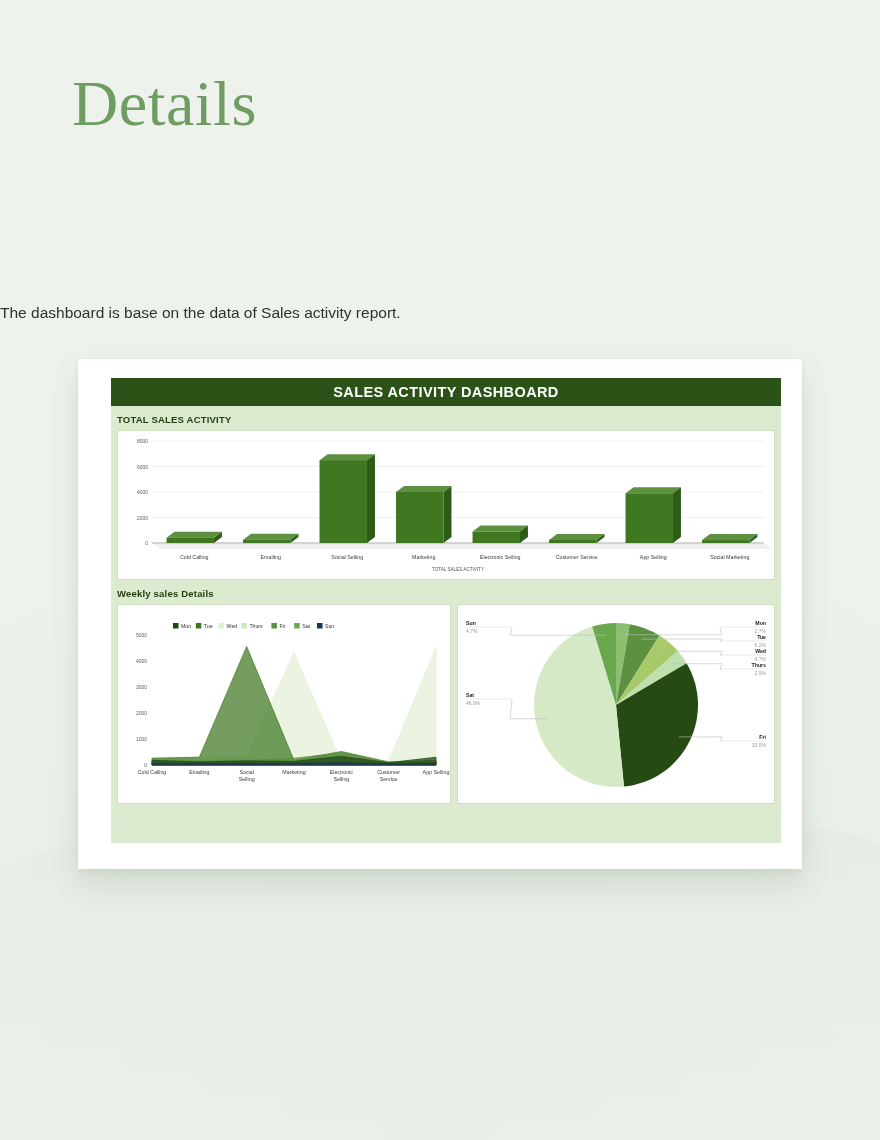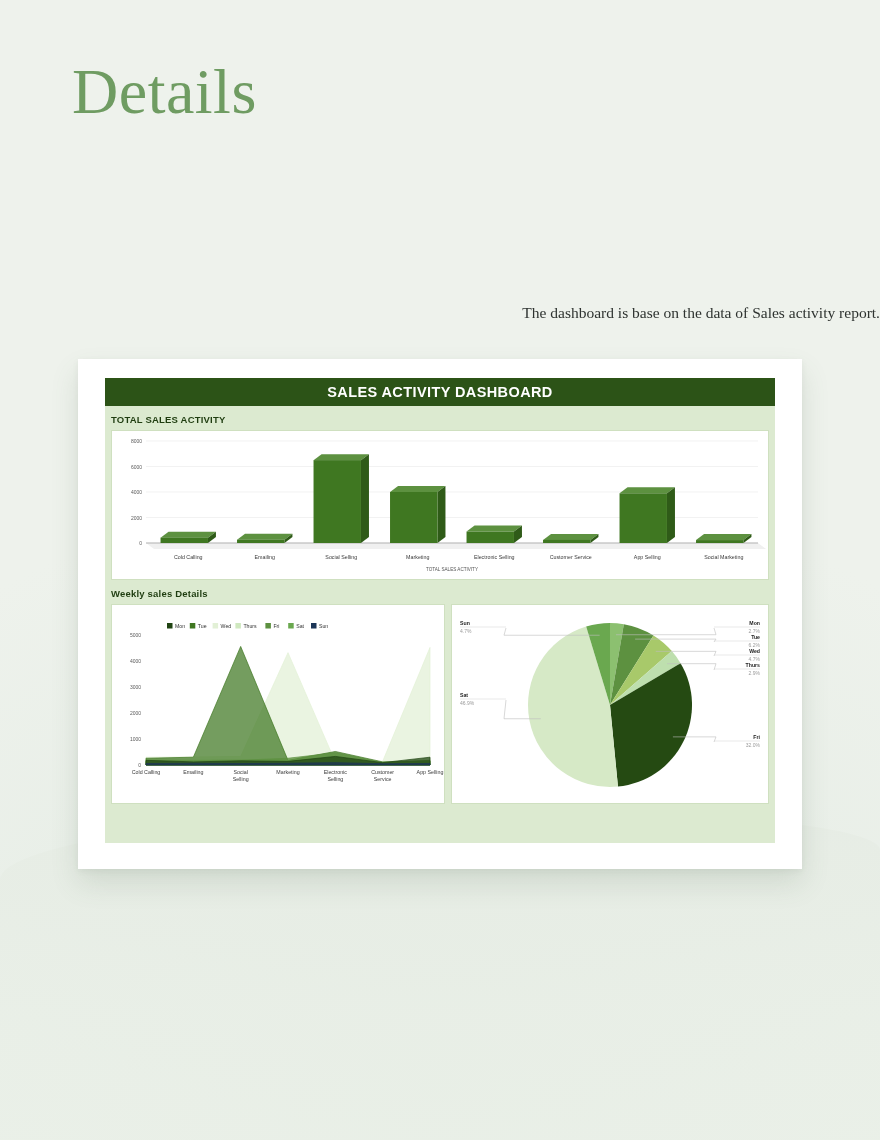--- a/index.html
+++ b/index.html
@@ -18,40 +18,40 @@
   .bg-curve{
     position:absolute;left:0;bottom:0;width:880px;height:330px;
     background:linear-gradient(180deg,#e6ece4 0%, #e9efe7 60%, #eaf0e8 100%);
     border-top-left-radius:60% 70px;
     border-top-right-radius:40% 40px;
     opacity:.85;
   }
 
   
   .page-title{
-    position:absolute;left:72px;top:56px;
+    position:absolute;left:72px;top:68px;
     font-family:"Liberation Serif", serif;
     font-size:64px;line-height:72px;font-weight:400;
     color:#6f9c62;letter-spacing:.5px;
   }
   .intro{
     position:absolute;left:0;top:304px;width:880px;
-    text-align:right;font-size:15.5px;color:#2e3330;font-family:Liberation Serif, serif;
+    text-align:left;font-size:15.5px;color:#2e3330;
   }
 
   
   .card{
     position:absolute;left:78px;top:359px;width:724px;height:510px;
     background:#ffffff;
     box-shadow:0 14px 26px rgba(90,110,85,.16), 0 2px 6px rgba(90,110,85,.08);
   }
 
   
   .dash{
-    position:absolute;left:105px;top:378px;width:670px;height:465px;
+    position:absolute;left:111px;top:378px;width:670px;height:465px;
     background:#dcead0;
   }
   .dash-header{
     height:28px;background:#2c5317;
     display:flex;align-items:center;justify-content:center;
   }
   .dash-header span{
     color:#ffffff;font-size:14.5px;font-weight:bold;letter-spacing:.4px;
   }
   .sec-title{

